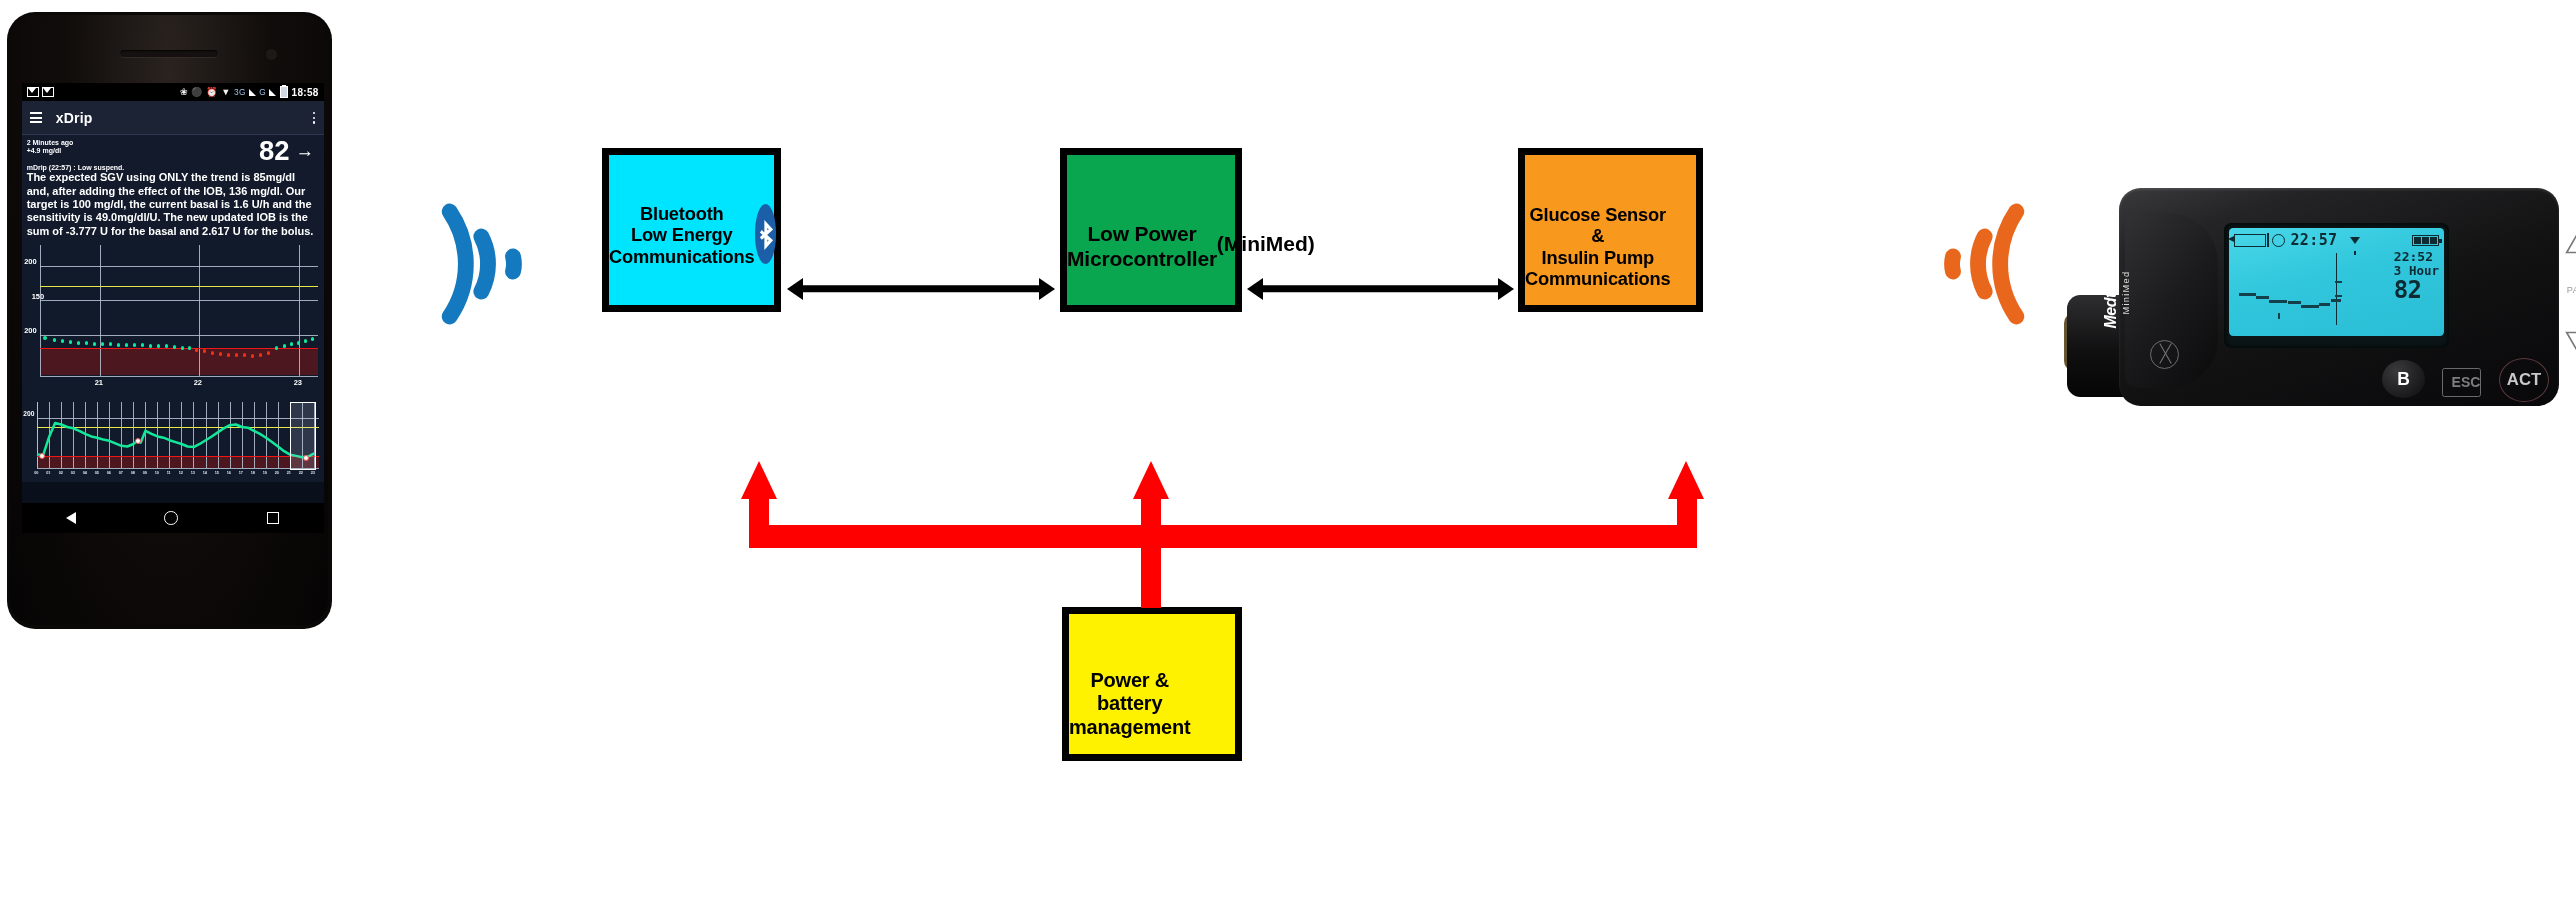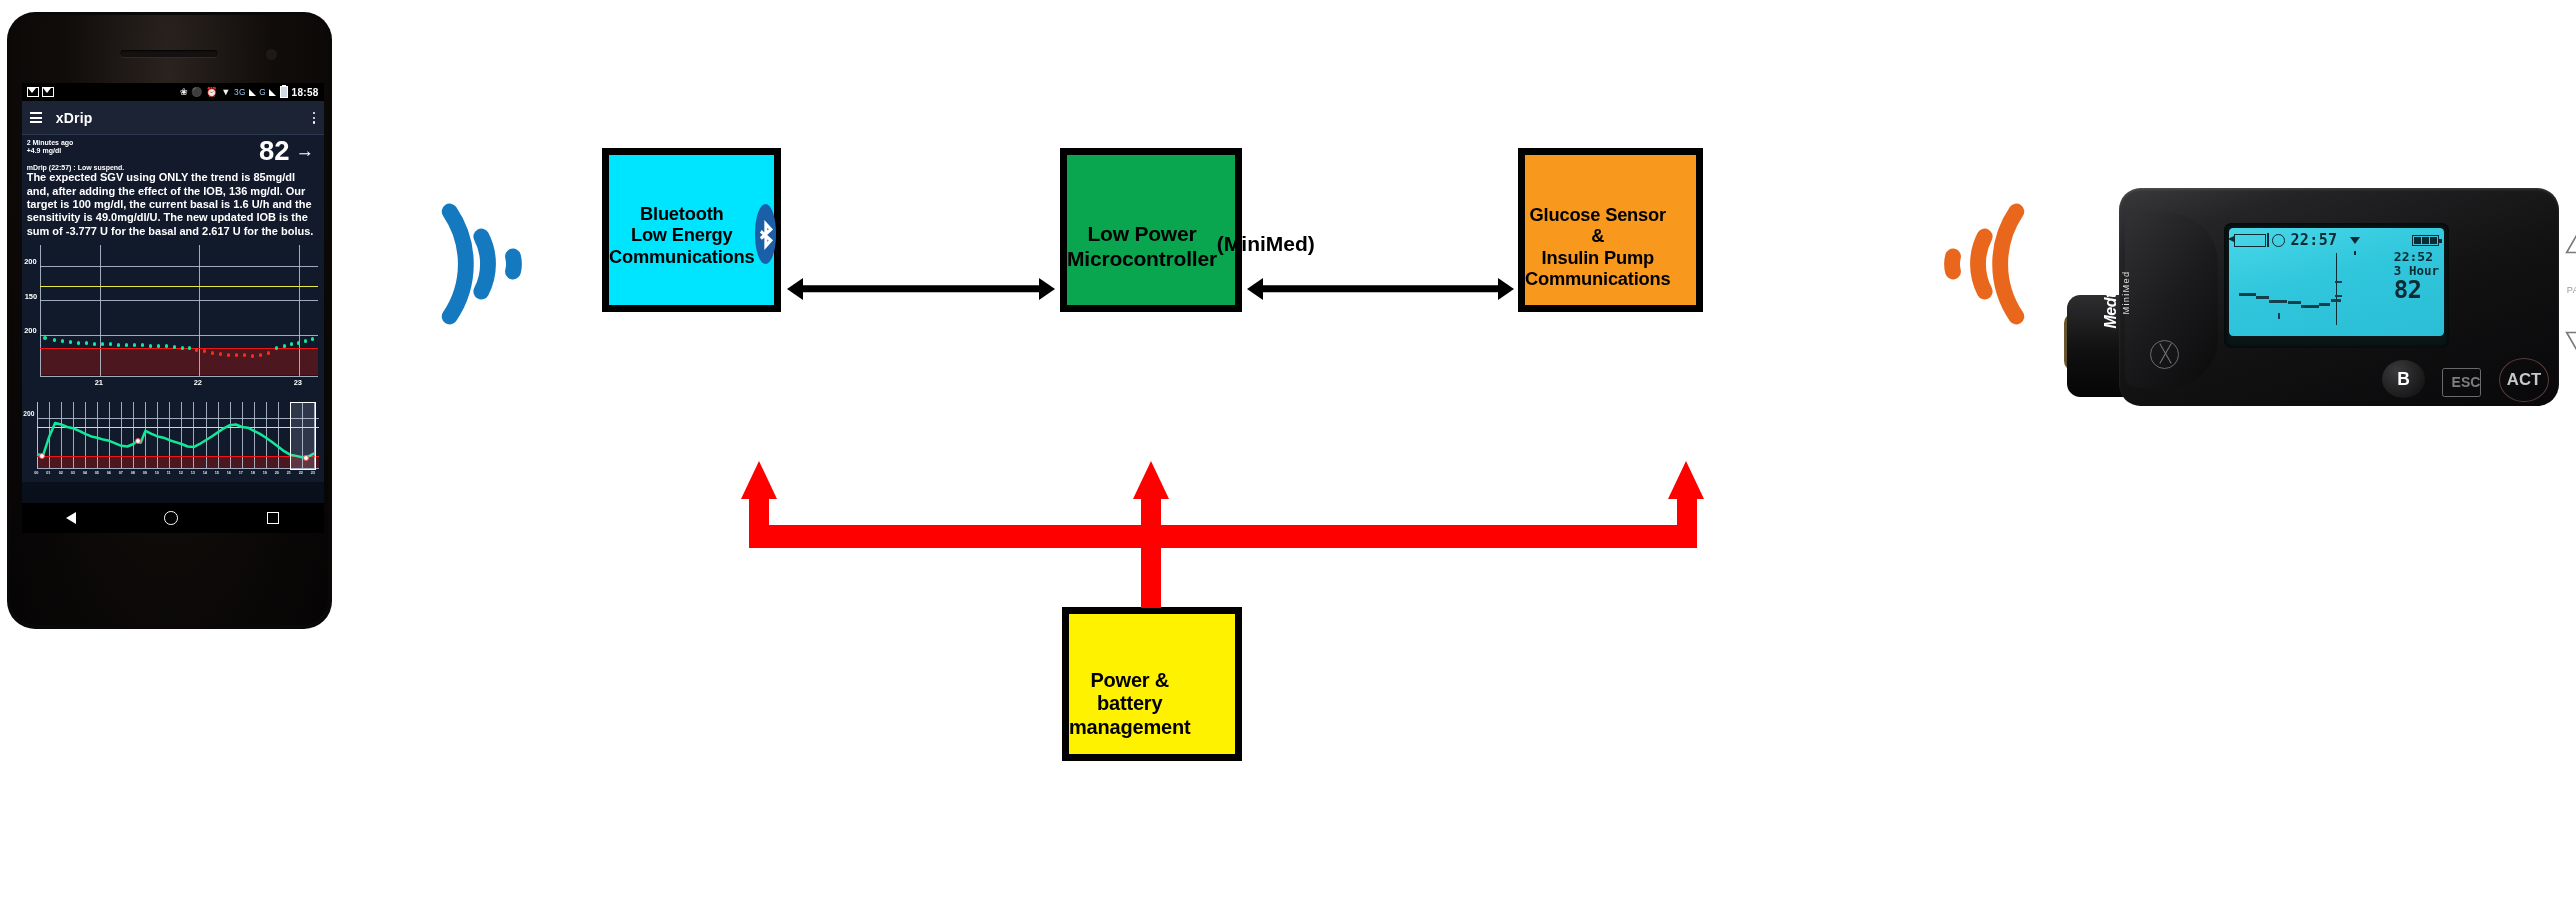--- a/index.html
+++ b/index.html
@@ -274,21 +274,21 @@
         <div id="note-line">mDrip (22:57) : Low suspend.</div>
         <div id="note-body">The expected SGV using ONLY the trend is 85mg/dl and, after adding the effect of the IOB, 136 mg/dl. Our target is 100 mg/dl, the current basal is 1.6 U/h and the sensitivity is 49.0mg/dl/U. The new updated IOB is the sum of -3.777 U for the basal and 2.617 U for the bolus.</div>
       </div>
 
       <div id="chart-wrap">
         <div class="chartbox" id="chart-top" style="height:154px;">
             <div class="lowzone" style="left:18.3px;top:108px;width:278px;height:27.5px;"></div>
             <div class="gl glh" style="left:18.3px;top:95px;width:278px;"></div>
             <div class="ylab" style="left:2.5px;top:86px;">200</div>
             <div class="gl glh" style="left:18.3px;top:60px;width:278px;"></div>
-            <div class="ylab" style="left:3px;top:52px;">150</div>
+            <div class="ylab" style="left:10px;top:52px;">150</div>
             <div class="gl glh" style="left:18.3px;top:26px;width:278px;"></div>
             <div class="ylab" style="left:2.5px;top:17.3px;">200</div>
             <div class="gl glv" style="left:78px;top:5px;height:131px;"></div>
             <div class="xlab" style="left:73px;top:138px;">21</div>
             <div class="gl glv" style="left:177px;top:5px;height:131px;"></div>
             <div class="xlab" style="left:172px;top:138px;">22</div>
             <div class="gl glv" style="left:277px;top:5px;height:131px;"></div>
             <div class="xlab" style="left:272px;top:138px;">23</div>
             <div class="gl glv" style="left:18.3px;top:5px;height:131px;"></div>
             <div class="gl glh" style="left:18.3px;top:136px;width:278px;"></div>

